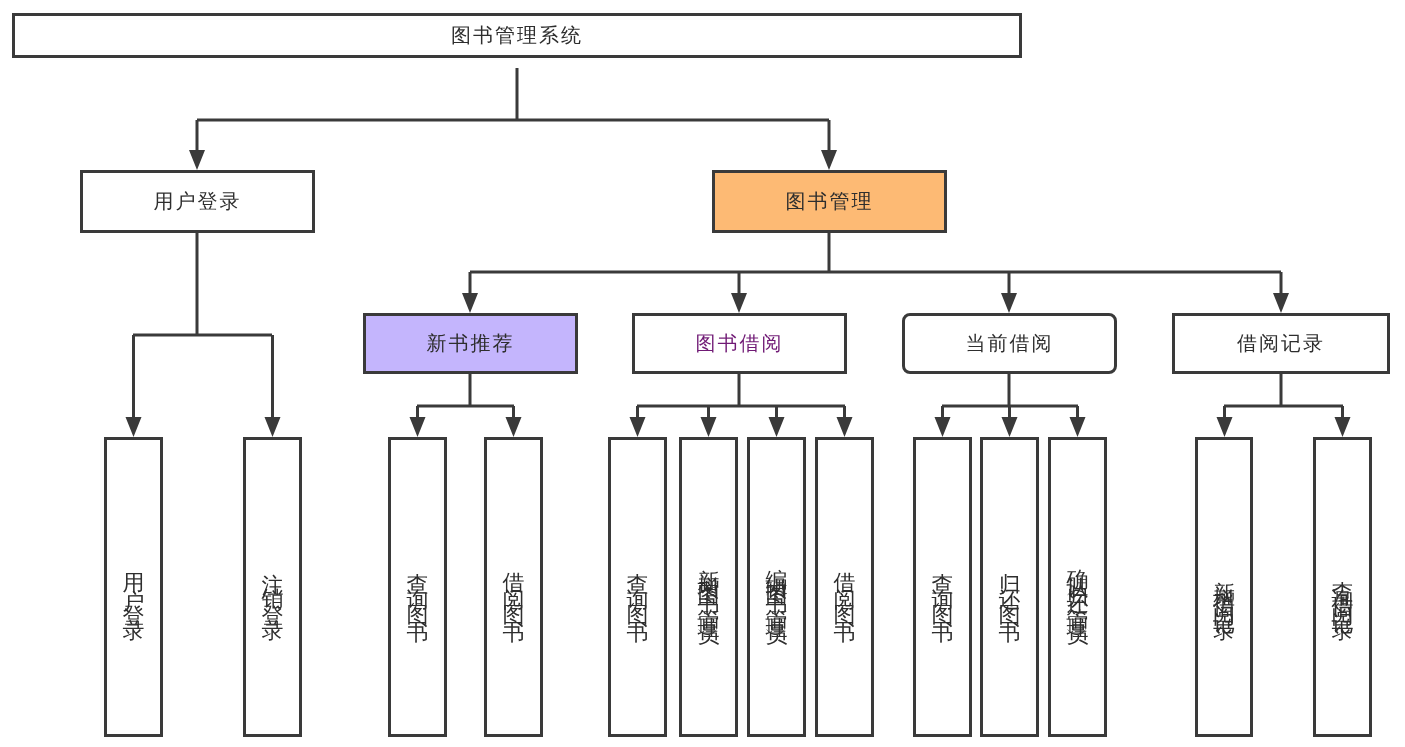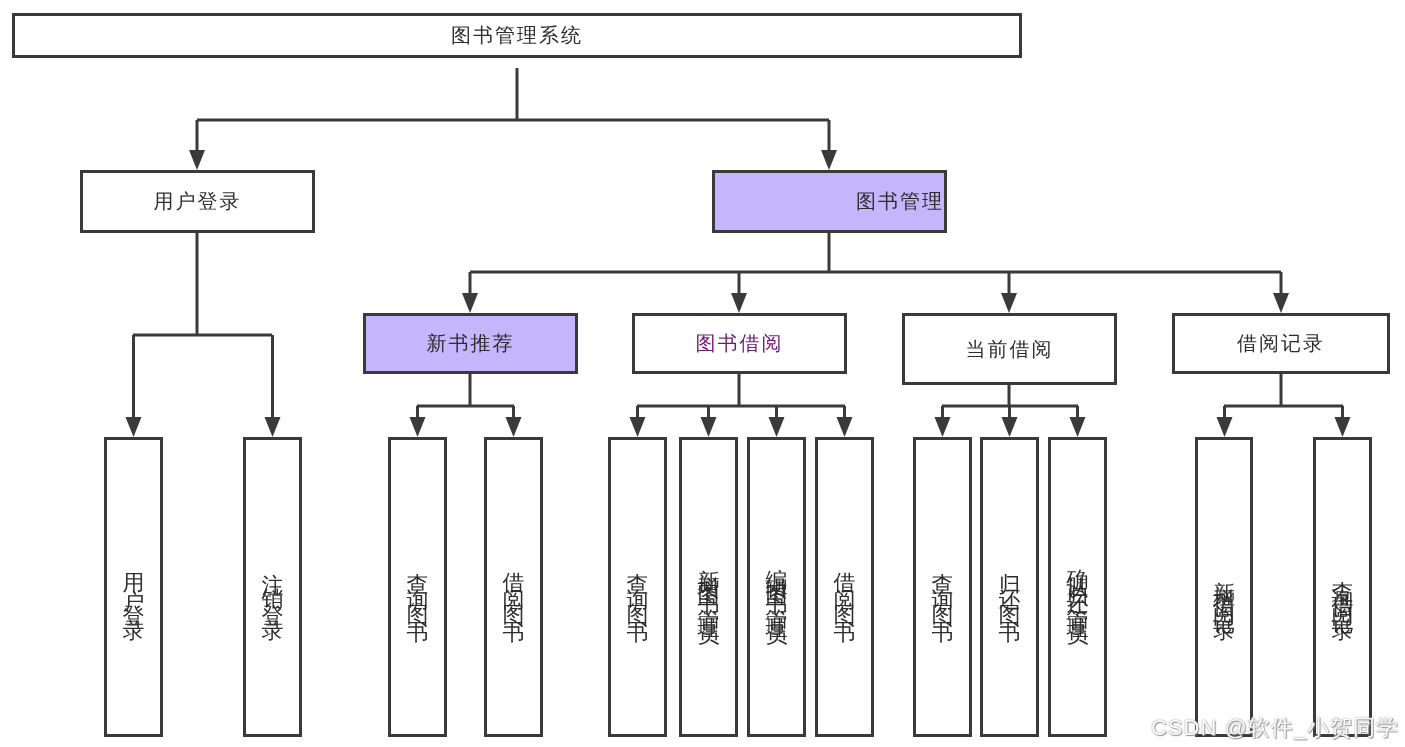--- a/index.html
+++ b/index.html
@@ -28,37 +28,36 @@
   }
 </style>
 </head>
 <body>
 
 <div id="canvas">
   <svg class="connectors" width="1405" height="747">
     <path id="conn-lines" fill="none" d="M 517 68 V 120 M 197 120 H 829 M 197 120 V 154 M 829 120 V 154 M 197 233 V 335 M 133 335 H 272 M 133.5 335 V 421 M 272.5 335 V 421 M 829 233 V 272 M 470 272 H 1281 M 470 272 V 297 M 739 272 V 297 M 1009 272 V 297 M 1281 272 V 297 M 470 374 V 406 M 417 406 H 514 M 417.5 406 V 421 M 513.5 406 V 421 M 739 374 V 406 M 637 406 H 845 M 637.5 406 V 421 M 708.5 406 V 421 M 776.5 406 V 421 M 844.5 406 V 421 M 1009 374 V 406 M 942 406 H 1078 M 942.5 406 V 421 M 1009.5 406 V 421 M 1077.5 406 V 421 M 1281 374 V 406 M 1224 406 H 1343 M 1224.5 406 V 421 M 1342.5 406 V 421 " stroke="#3a3a3a" stroke-width="3"></path>
     <path id="conn-arrows" stroke="none" d="M 197 170 l -8 -20 h 16 Z M 829 170 l -8 -20 h 16 Z M 133.5 437 l -8 -20 h 16 Z M 272.5 437 l -8 -20 h 16 Z M 470 313 l -8 -20 h 16 Z M 739 313 l -8 -20 h 16 Z M 1009 313 l -8 -20 h 16 Z M 1281 313 l -8 -20 h 16 Z M 417.5 437 l -8 -20 h 16 Z M 513.5 437 l -8 -20 h 16 Z M 637.5 437 l -8 -20 h 16 Z M 708.5 437 l -8 -20 h 16 Z M 776.5 437 l -8 -20 h 16 Z M 844.5 437 l -8 -20 h 16 Z M 942.5 437 l -8 -20 h 16 Z M 1009.5 437 l -8 -20 h 16 Z M 1077.5 437 l -8 -20 h 16 Z M 1224.5 437 l -8 -20 h 16 Z M 1342.5 437 l -8 -20 h 16 Z " fill="#3a3a3a"></path>
   </svg>
-  <div class="watermark">CSDN @软件_小贺同学</div>
 <div class="node h" style="left: 12px; top: 13px; width: 1010px; height: 45px; border-color: rgb(58, 58, 58); background: rgb(255, 255, 255); color: rgb(46, 46, 46);">
       <span>图书管理系统</span>
     </div>
     <div class="node h" style="left: 80px; top: 170px; width: 235px; height: 63px; border-color: rgb(58, 58, 58); background: rgb(255, 255, 255); color: rgb(46, 46, 46);">
       <span>用户登录</span>
     </div>
-    <div class="node h" style="left: 712px; top: 170px; width: 235px; height: 63px; border-color: rgb(58, 58, 58); background: #c4b5fd; color: rgb(46, 46, 46); justify-content: flex-end;">
+    <div class="node h" style="left: 712px; top: 170px; width: 235px; height: 63px; border-color: rgb(58, 58, 58); background: #fdba74; color: rgb(46, 46, 46);">
       <span>图书管理</span>
     </div>
     <div class="node h" style="left: 363px; top: 313px; width: 215px; height: 61px; border-color: rgb(58, 58, 58); background: #c4b5fd; color: rgb(46, 46, 46);">
       <span>新书推荐</span>
     </div>
     <div class="node h" style="left: 632px; top: 313px; width: 215px; height: 61px; border-color: rgb(58, 58, 58); background: rgb(255, 255, 255); color: #701a75;">
       <span>图书借阅</span>
     </div>
-    <div class="node h" style="left: 902px; top: 313px; width: 215px; height: 72px; border-color: rgb(58, 58, 58); background: rgb(255, 255, 255); color: rgb(46, 46, 46);">
+    <div class="node h" style="left: 902px; top: 313px; width: 215px; height: 61px; border-color: rgb(58, 58, 58); background: rgb(255, 255, 255); color: rgb(46, 46, 46); border-radius: 8px;">
       <span>当前借阅</span>
     </div>
     <div class="node h" style="left: 1172px; top: 313px; width: 218px; height: 61px; border-color: rgb(58, 58, 58); background: rgb(255, 255, 255); color: rgb(46, 46, 46);">
       <span>借阅记录</span>
     </div>
     <div class="node v short" style="left: 104px; top: 437px; width: 59px; height: 300px; border-color: rgb(58, 58, 58); background: rgb(255, 255, 255); color: rgb(46, 46, 46);">
       <span>用户登录</span>
     </div>
     <div class="node v short" style="left: 243px; top: 437px; width: 59px; height: 300px; border-color: rgb(58, 58, 58); background: rgb(255, 255, 255); color: rgb(46, 46, 46);">
       <span>注销登录</span>

